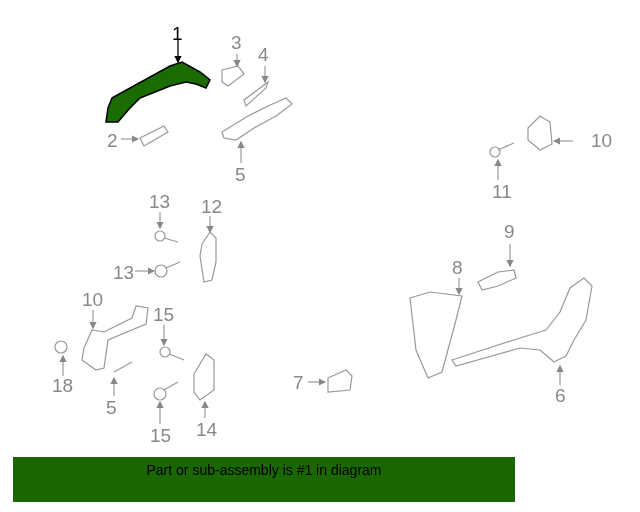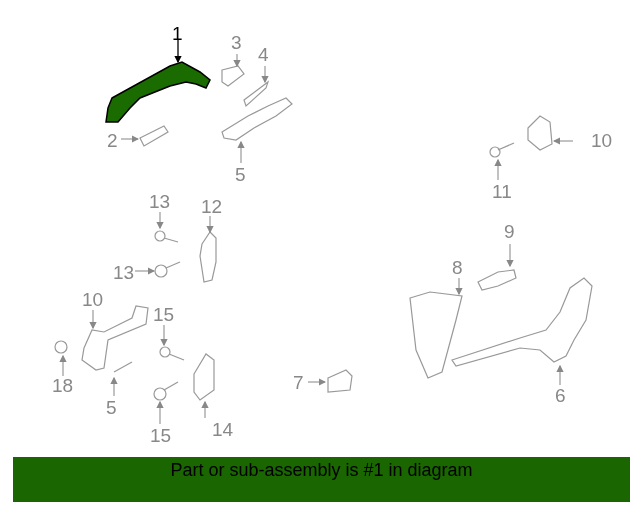--- a/index.html
+++ b/index.html
@@ -1,20 +1,20 @@
 <!DOCTYPE html>
 <html><head>
 <meta charset="utf-8">
 <style>
   html, body { margin:0; padding:0; background:#fff; }
   body { width:640px; height:512px; position:relative; overflow:hidden; font-family:"Liberation Sans", sans-serif; }
   #diagram { position:absolute; left:0; top:0; width:640px; height:512px; }
   .callout { position:absolute; font-size:19px; color:#888; line-height:1; }
   .callout.primary { color:#000; }
-  #banner { position:absolute; left:13px; top:457px; width:617px; height:45px; background:#1a6600; color:#000; text-align:center; font-size:18px; line-height:18px; padding-top:4px; box-sizing:border-box; }
+  #banner { position:absolute; left:13px; top:457px; width:502px; height:45px; background:#1a6600; color:#000; text-align:center; font-size:14px; line-height:18px; padding-top:4px; box-sizing:border-box; }
   #banner div { white-space:nowrap; }
 </style>
 </head>
 <body>
 
 <div id="diagram">
   <svg width="640" height="512" viewBox="0 0 640 512">
     <defs>
       <marker id="ah" markerWidth="6" markerHeight="6" refX="5" refY="3" orient="auto">
         <path d="M0,0 L6,3 L0,6 z" fill="#888"></path>
@@ -99,21 +99,21 @@
   <div class="callout" style="left:235px;top:165px;">5</div>
   <div class="callout" style="left:555px;top:386px;">6</div>
   <div class="callout" style="left:293px;top:373px;">7</div>
   <div class="callout" style="left:452px;top:258px;">8</div>
   <div class="callout" style="left:504px;top:222px;">9</div>
   <div class="callout" style="left:575px;top:131px;margin-left:16px;">10</div>
   <div class="callout" style="left:492px;top:182px;">11</div>
   <div class="callout" style="left:201px;top:197px;">12</div>
   <div class="callout" style="left:149px;top:192px;">13</div>
   <div class="callout" style="left:113px;top:263px;">13</div>
-  <div class="callout" style="left:196px;top:420px;margin-left:16px;">14</div>
+  <div class="callout" style="left:196px;top:420px;">14</div>
   <div class="callout" style="left:153px;top:305px;">15</div>
   <div class="callout" style="left:150px;top:426px;">15</div>
   <div class="callout" style="left:82px;top:290px;">10</div>
   <div class="callout" style="left:106px;top:398px;">5</div>
   <div class="callout" style="left:52px;top:376px;">18</div>
 </div>
 
 <div id="banner">
   <div>Part or sub-assembly is #1 in diagram</div>
 </div>

